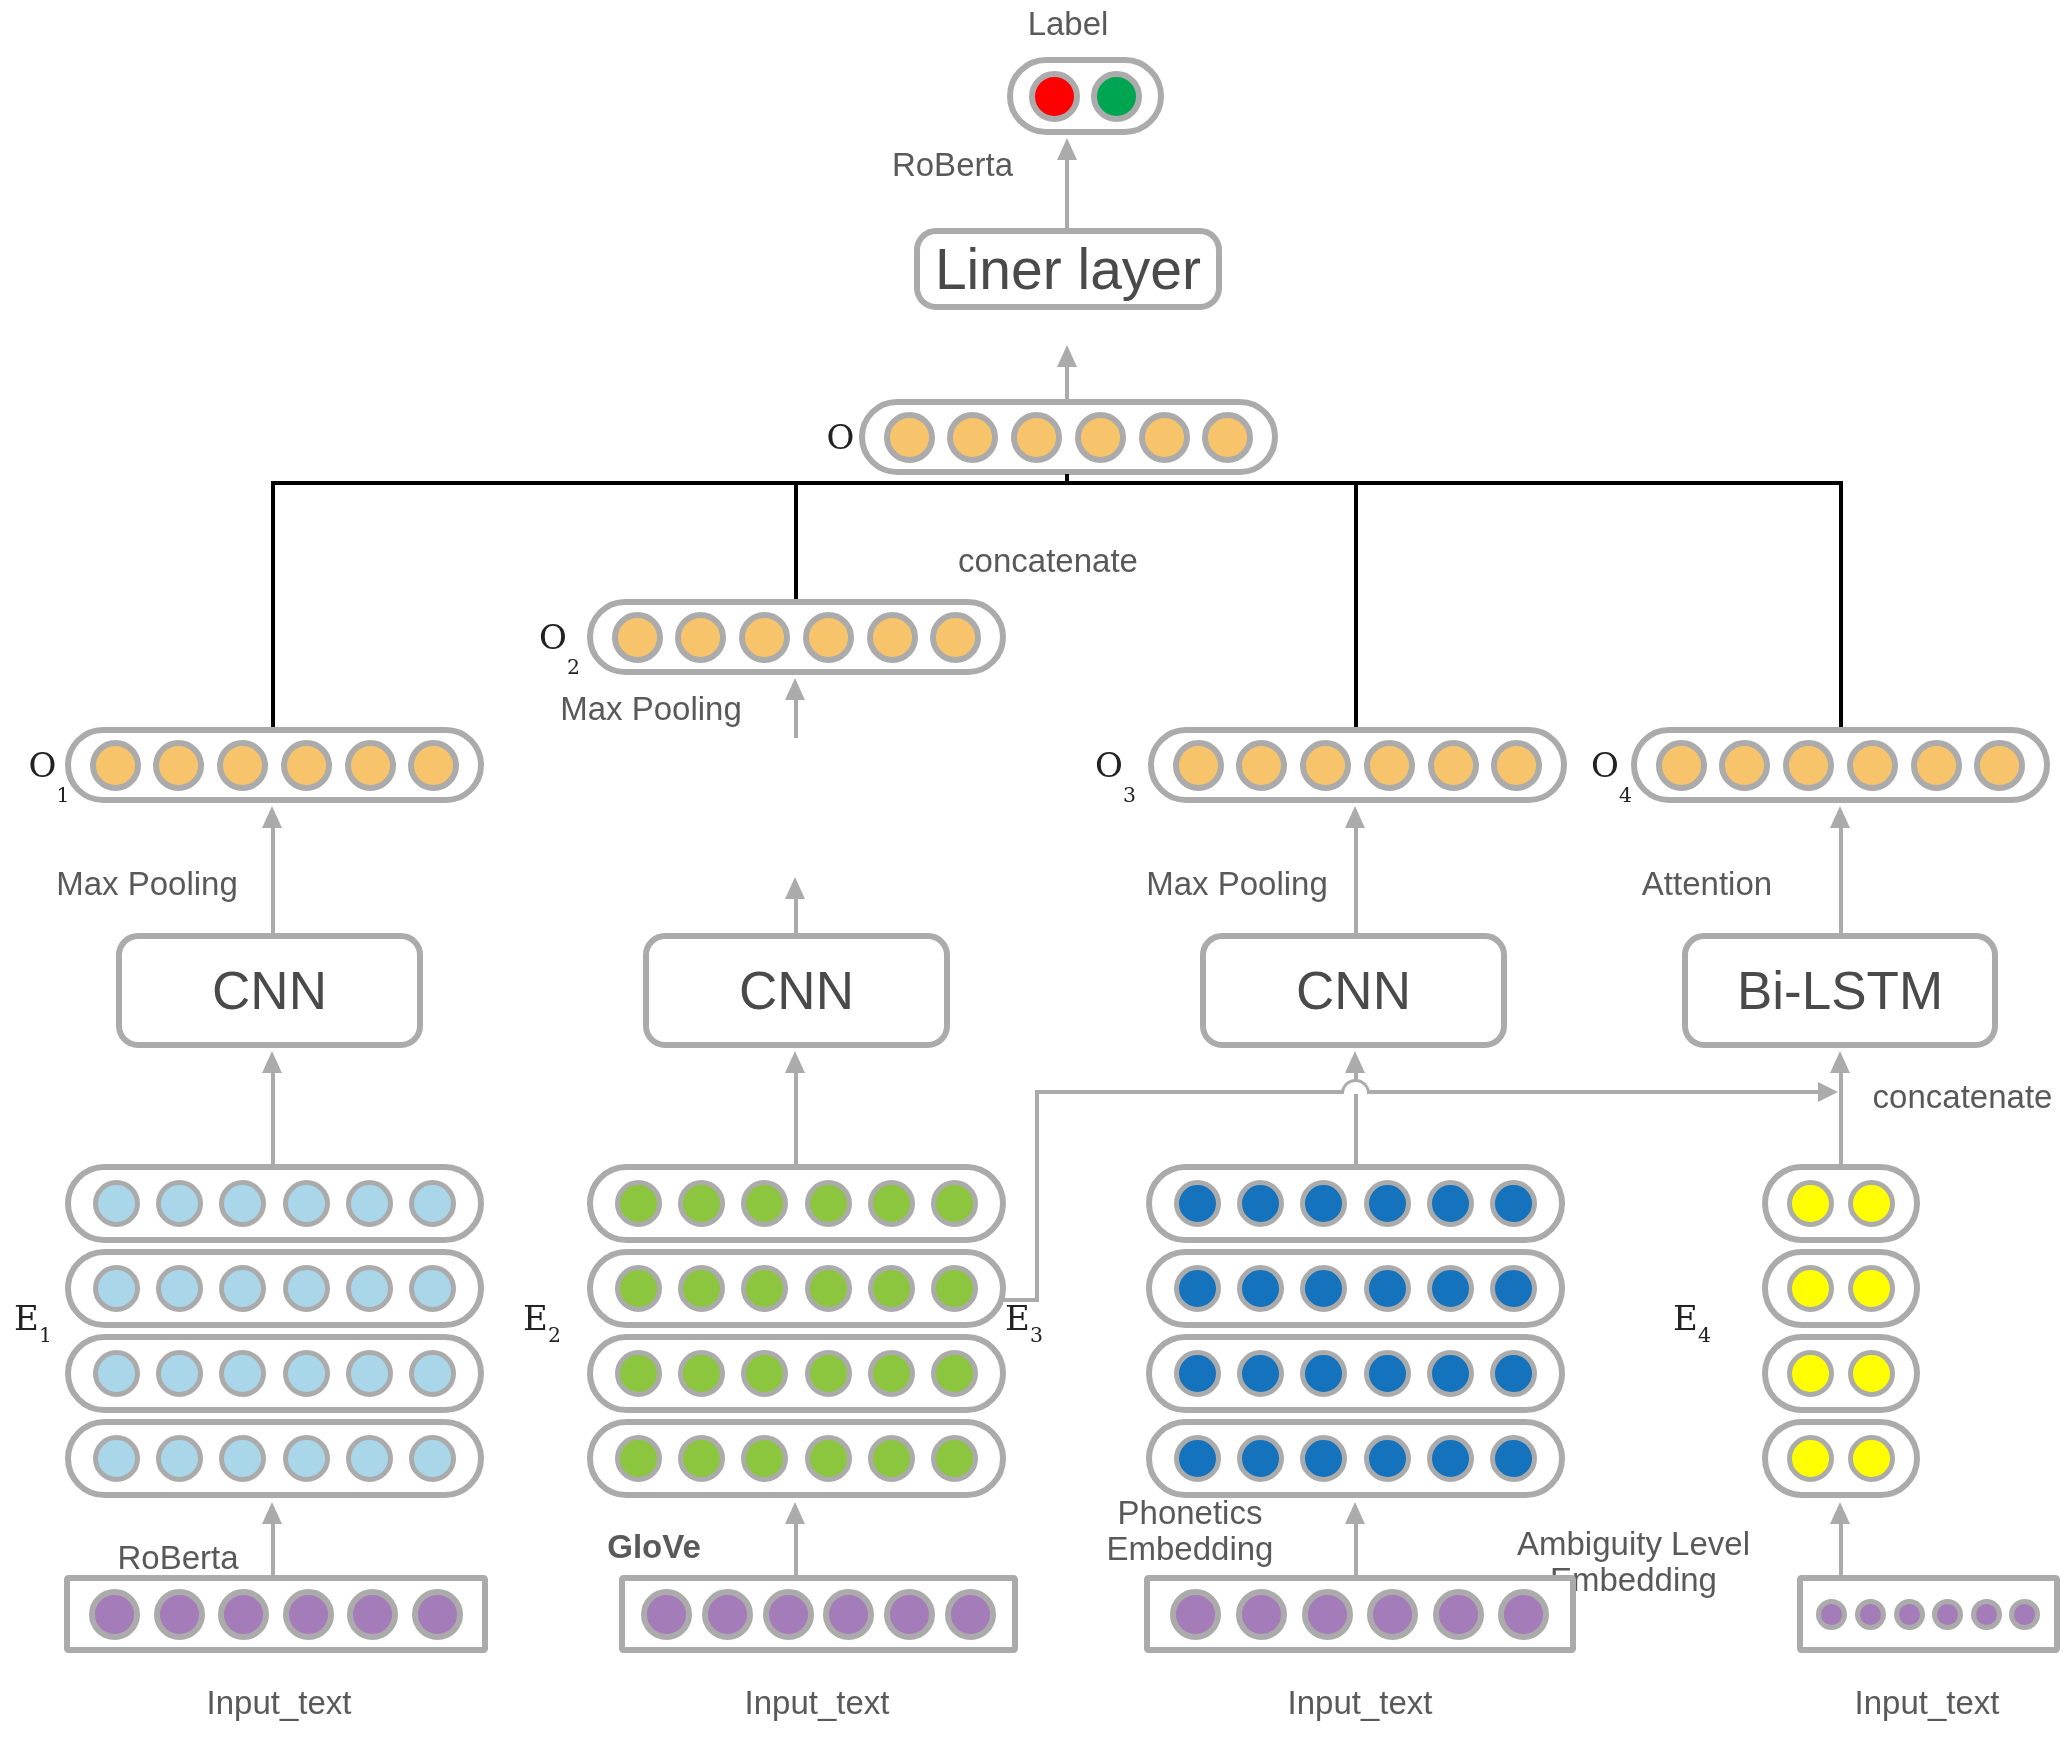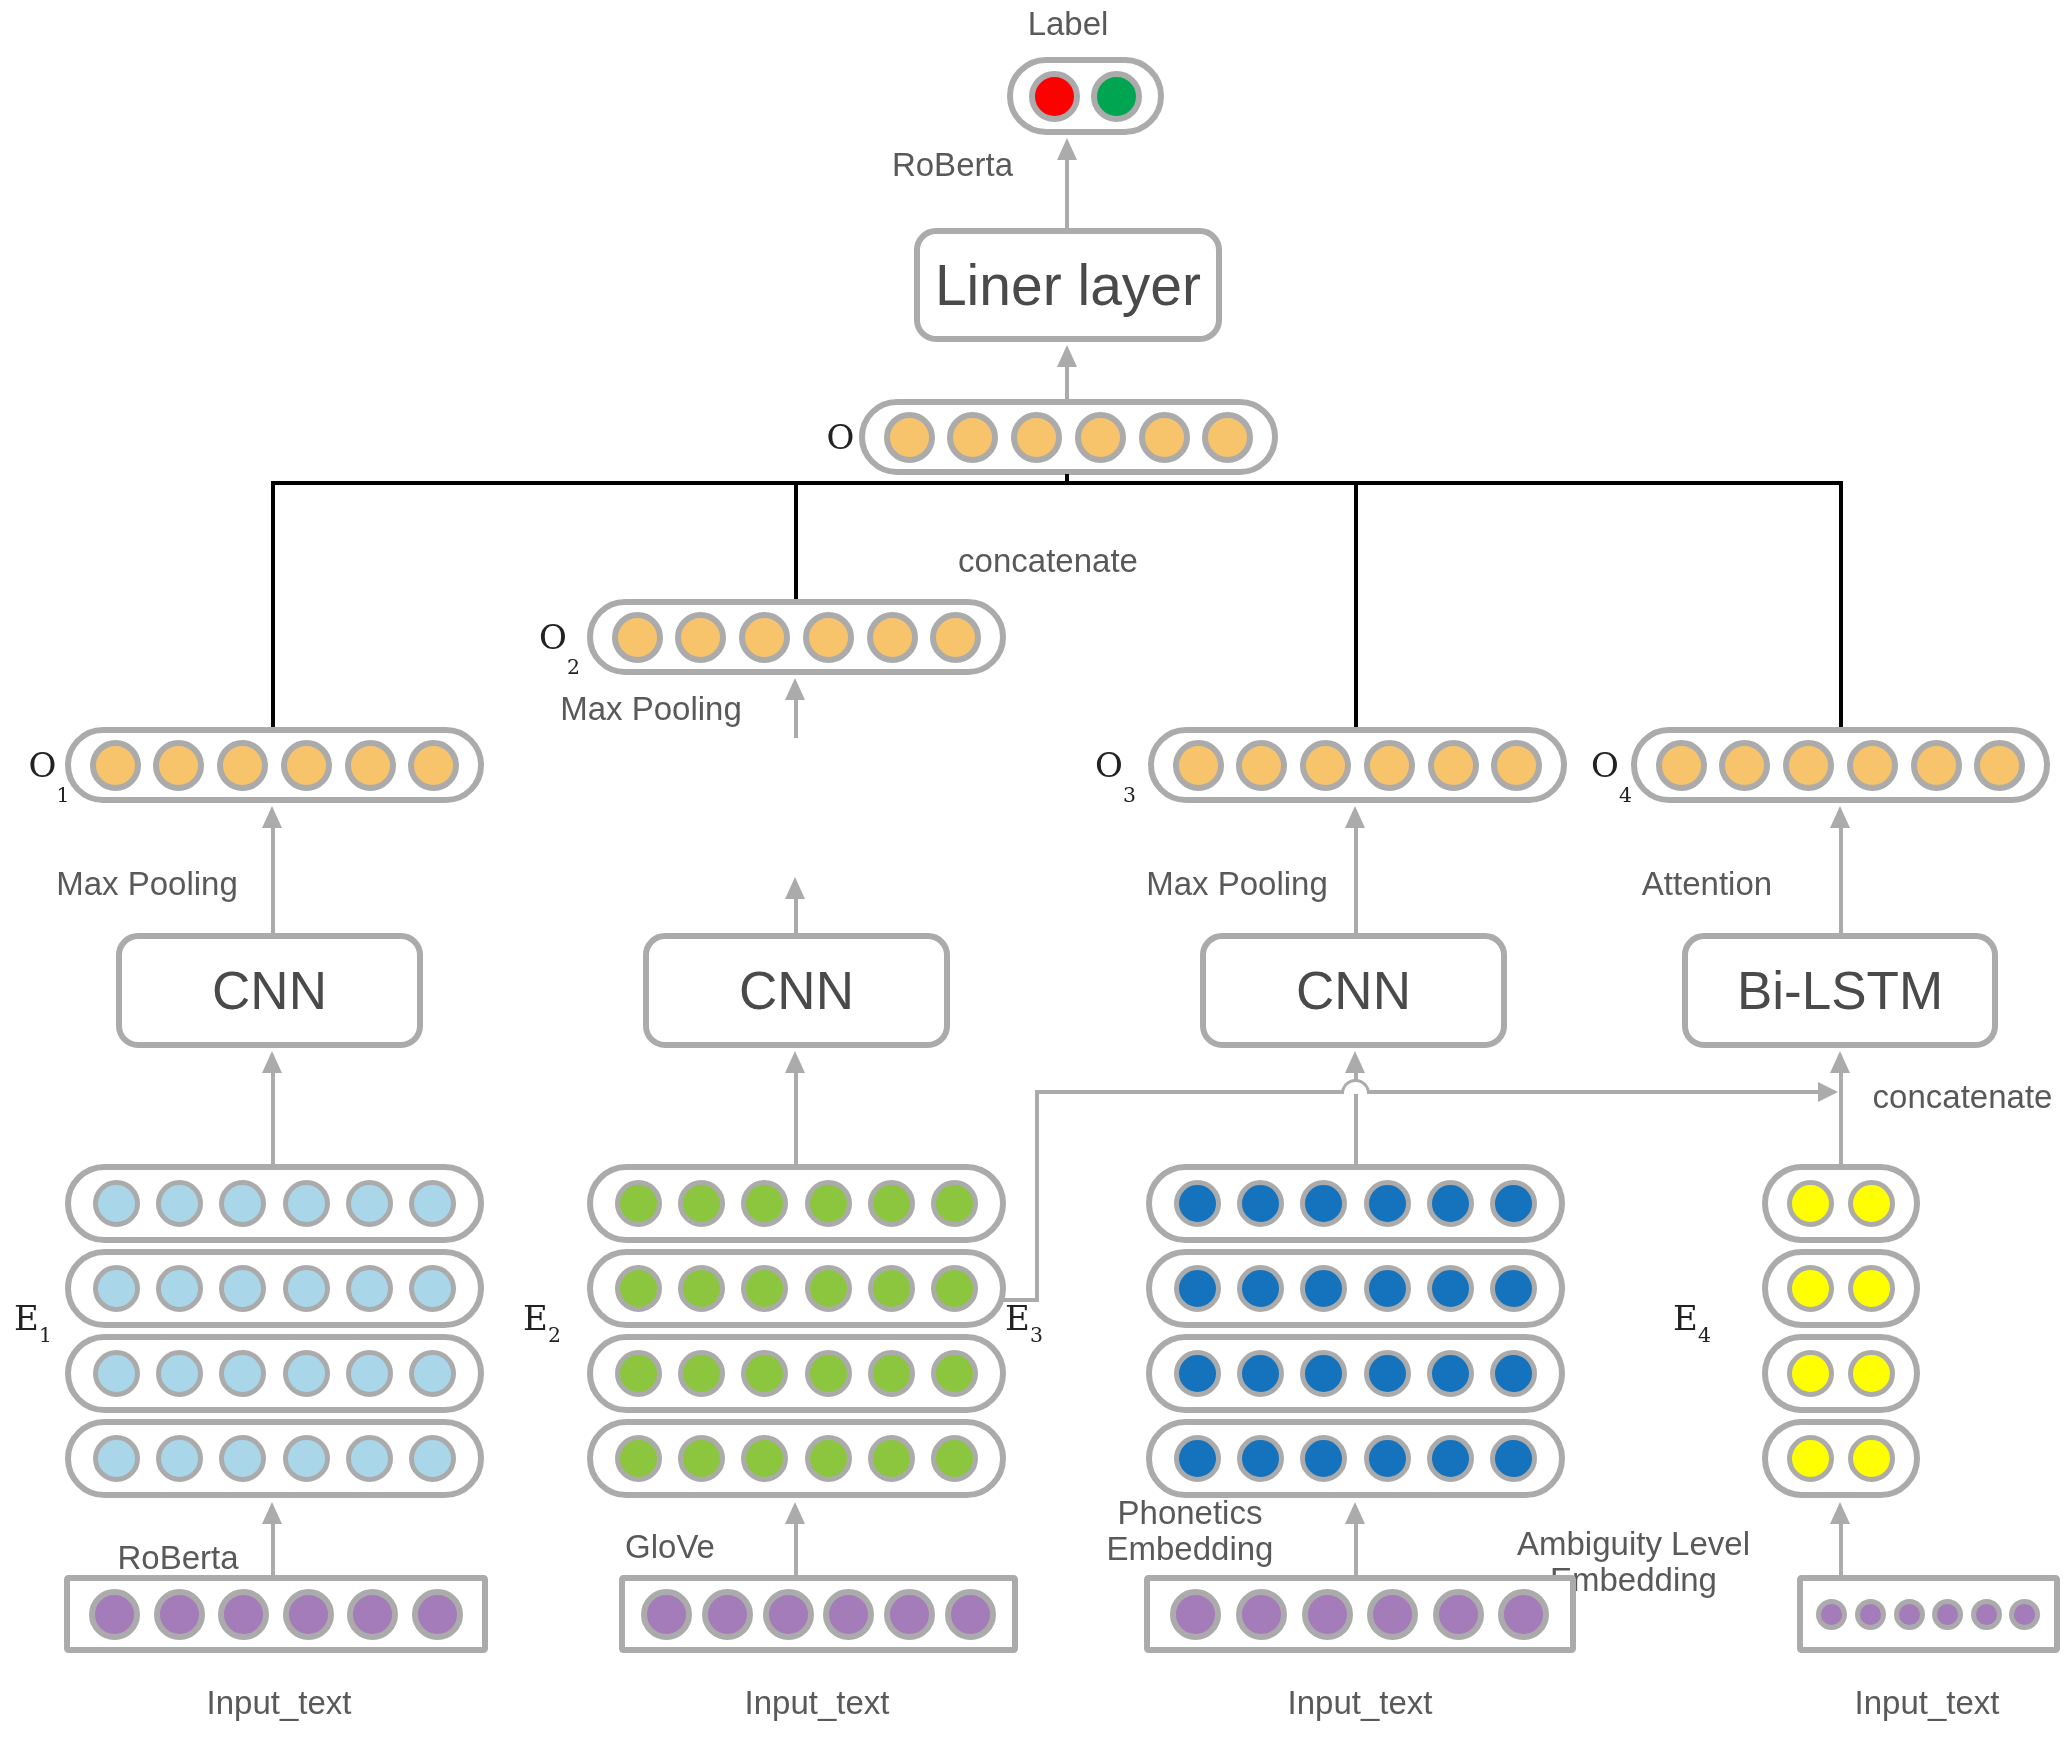--- a/index.html
+++ b/index.html
@@ -52,21 +52,21 @@
   <div class="pill" style="left:1007px; top:57px; width:157px; height:78px;">
     <span class="dot" style="width: 51px; height: 51px; background: rgb(255, 0, 0);"></span>
     <span class="dot" style="width: 51px; height: 51px; background: rgb(0, 165, 81);"></span>
   </div>
 
   <div class="txt right" style="left:793px; top:147px; width:220px;">RoBerta</div>
 
   <div class="head-up" style="left:1057px; top:138px;"></div>
   <div class="vline" style="left:1065px; top:156px; height:72px;"></div>
 
-  <div class="box" style="left:914px; top:228px; width:308px; height:114px; font-size:57px;">
+  <div class="box" style="left:914px; top:228px; width:308px; height:82px; font-size:57px;">
     <span>Liner layer</span>
   </div>
 
   <div class="head-up" style="left:1057px; top:345px;"></div>
   <div class="vline" style="left:1065px; top:363px; height:36px;"></div>
 
   <div class="serif" style="left:804px; top:399px; width:73px; height:76px;">
     <span>O</span>
   </div>
   <div class="pill" style="left:859px; top:399px; width:419px; height:76px;">
@@ -338,21 +338,21 @@
   <div class="head-up" style="left:785px; top:1502px;"></div>
   <div class="vline" style="left:794px; top:1519px; height:56px;"></div>
 
   <div class="head-up" style="left:1345px; top:1502px;"></div>
   <div class="vline" style="left:1354px; top:1519px; height:56px;"></div>
 
   <div class="head-up" style="left:1830px; top:1502px;"></div>
   <div class="vline" style="left:1839px; top:1519px; height:56px;"></div>
 
   <div class="txt" style="left:68px; top:1540px; width:220px;">RoBerta</div>
-  <div class="txt" style="left:560px; top:1529px; width:220px;">GloVe</div>
+  <div class="txt" style="left:544px; top:1529px; width:220px;font-weight:bold;">GloVe</div>
   <div class="txt" style="left:1043px; top:1495px; width:294px;">Phonetics Embedding</div>
   <div class="txt" style="left:1450px; top:1526px; width:367px;">Ambiguity Level Embedding</div>
 
   <div class="rect" style="left:64px; top:1575px; width:424px; height:78px;">
       <span class="dot" style="width: 51px; height: 51px; background: rgb(164, 124, 185);"></span>
       <span class="dot" style="width: 51px; height: 51px; background: rgb(164, 124, 185);"></span>
       <span class="dot" style="width: 51px; height: 51px; background: rgb(164, 124, 185);"></span>
       <span class="dot" style="width: 51px; height: 51px; background: rgb(164, 124, 185);"></span>
       <span class="dot" style="width: 51px; height: 51px; background: rgb(164, 124, 185);"></span>
       <span class="dot" style="width: 51px; height: 51px; background: rgb(164, 124, 185);"></span>

